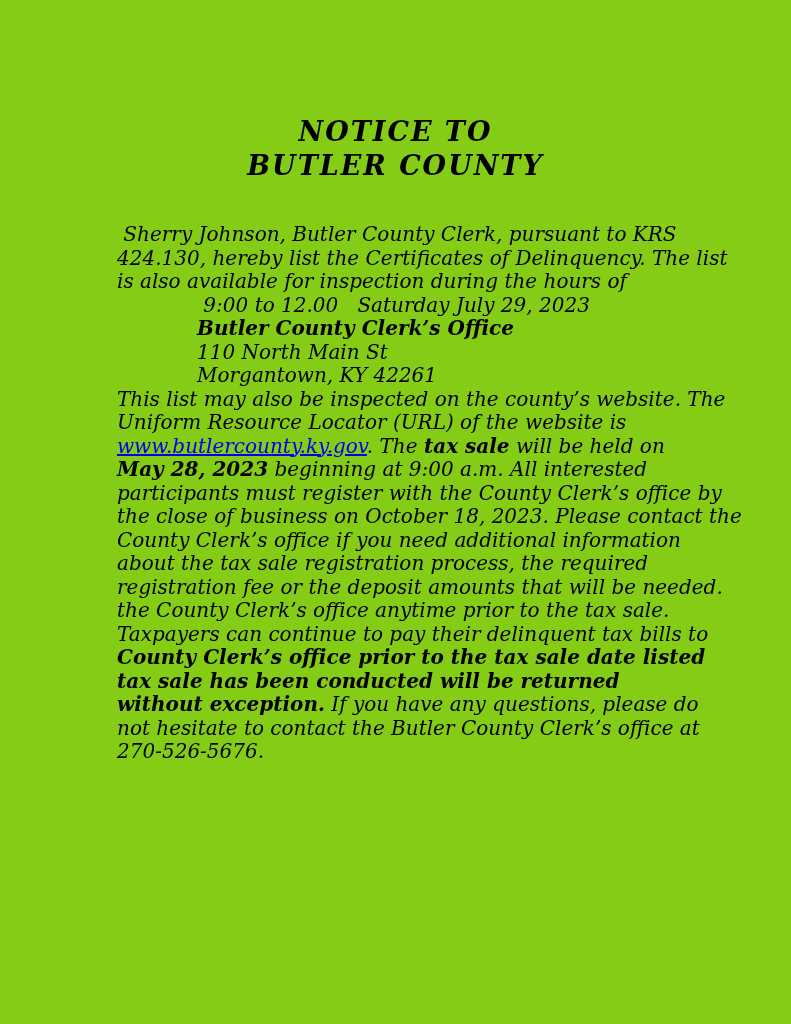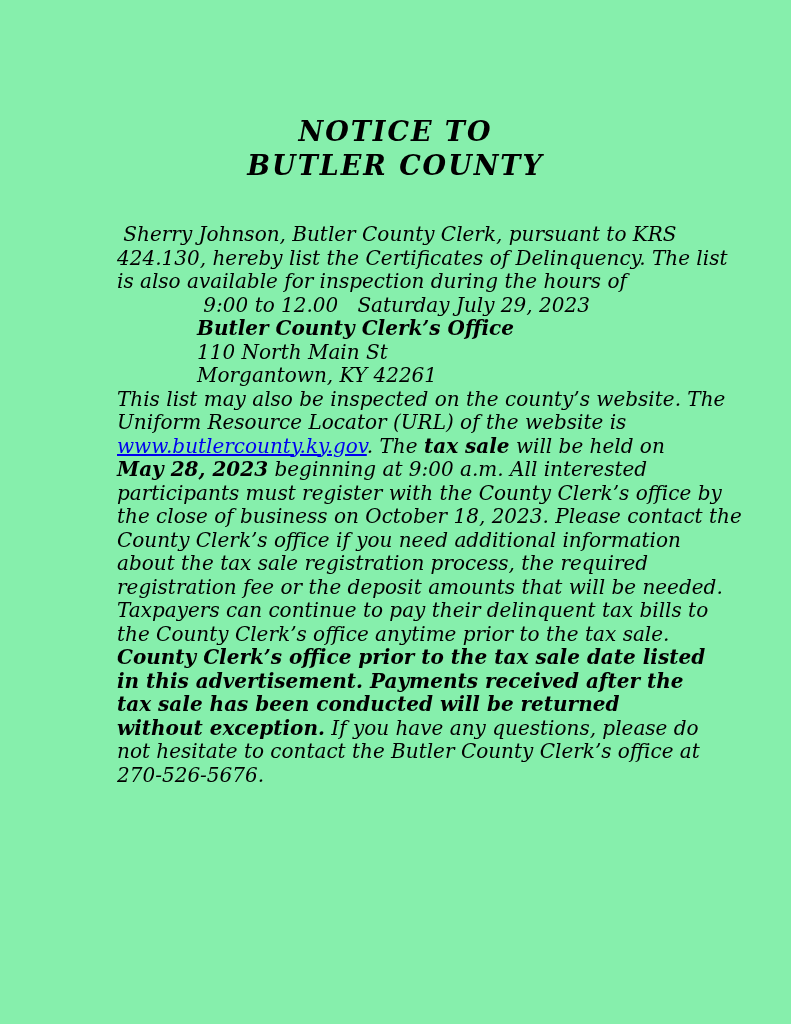--- a/index.html
+++ b/index.html
@@ -45,21 +45,21 @@
     font-weight: bold;
   }
   a.link {
     text-decoration: underline;
     cursor: pointer;
   }
 </style>
 </head>
 <body>
 
-<div class="page" style="background: #86efac; color: rgb(0, 0, 0);">
+<div class="page" style="background: #84cc16; color: rgb(0, 0, 0);">
   <div class="title">
       <div class="title-line">NOTICE TO</div>
       <div class="title-line">BUTLER COUNTY</div>
     </div>
   <div class="body-text">
       <div class="line"><span> Sherry Johnson, Butler County Clerk, pursuant to KRS</span></div>
       <div class="line"><span>424.130, hereby list the Certificates of Delinquency. The list</span></div>
       <div class="line"><span>is also available for inspection during the hours of</span></div>
       <div class="line indent"><span> 9:00 to 12.00   Saturday July 29, 2023</span></div>
       <div class="line indent"><span class="bold">Butler County Clerk’s Office</span></div>
@@ -67,22 +67,21 @@
       <div class="line indent"><span>Morgantown, KY 42261</span></div>
       <div class="line"><span>This list may also be inspected on the county’s website. The</span></div>
       <div class="line"><span>Uniform Resource Locator (URL) of the website is</span></div>
       <div class="line"><a class="link" href="#" style="color: rgb(0, 0, 238);">www.butlercounty.ky.gov</a><span>. The </span><span class="bold">tax sale</span><span> will be held on</span></div>
       <div class="line"><span class="bold">May 28, 2023</span><span> beginning at 9:00 a.m. All interested</span></div>
       <div class="line"><span>participants must register with the County Clerk’s office by</span></div>
       <div class="line"><span>the close of business on October 18, 2023. Please contact the</span></div>
       <div class="line"><span>County Clerk’s office if you need additional information</span></div>
       <div class="line"><span>about the tax sale registration process, the required</span></div>
       <div class="line"><span>registration fee or the deposit amounts that will be needed.</span></div>
+      <div class="line"><span>the County Clerk’s office anytime prior to the tax sale.</span></div>
       <div class="line"><span>Taxpayers can continue to pay their delinquent tax bills to</span></div>
-      <div class="line"><span>the County Clerk’s office anytime prior to the tax sale.</span></div>
       <div class="line"><span class="bold">County Clerk’s office prior to the tax sale date listed</span></div>
-      <div class="line"><span class="bold">in this advertisement. Payments received after the</span></div>
       <div class="line"><span class="bold">tax sale has been conducted will be returned</span></div>
       <div class="line"><span class="bold">without exception.</span><span> If you have any questions, please do</span></div>
       <div class="line"><span>not hesitate to contact the Butler County Clerk’s office at</span></div>
       <div class="line"><span>270-526-5676.</span></div>
     </div>
 </div>
 
 </body></html>

